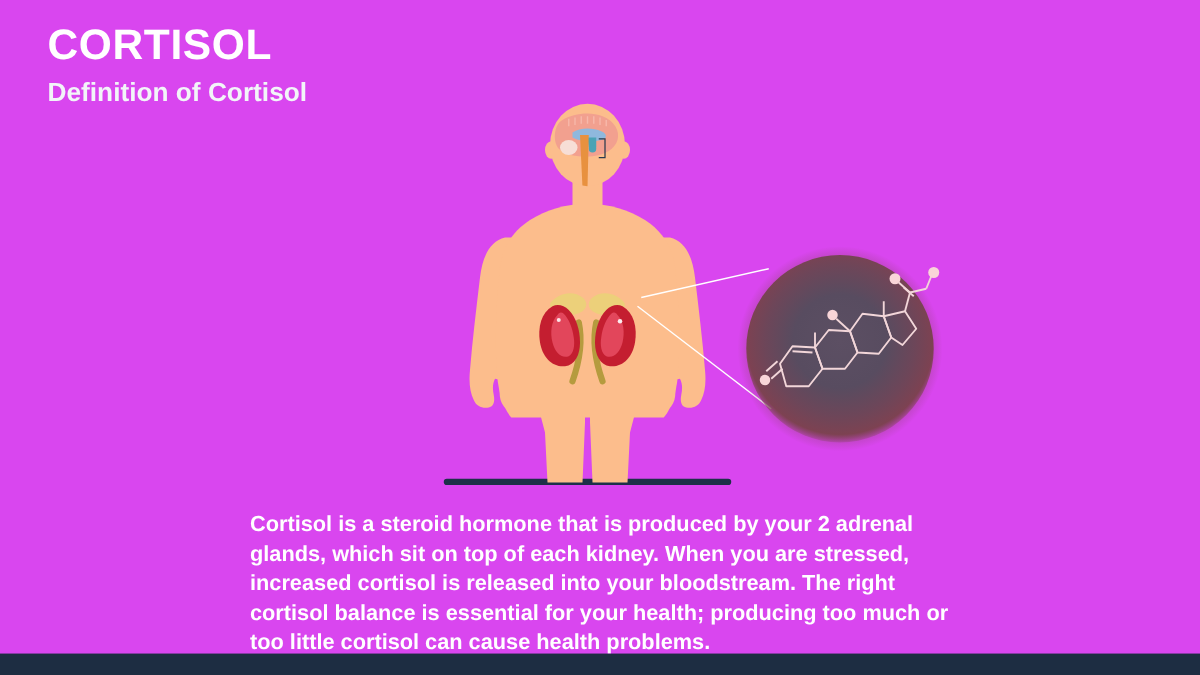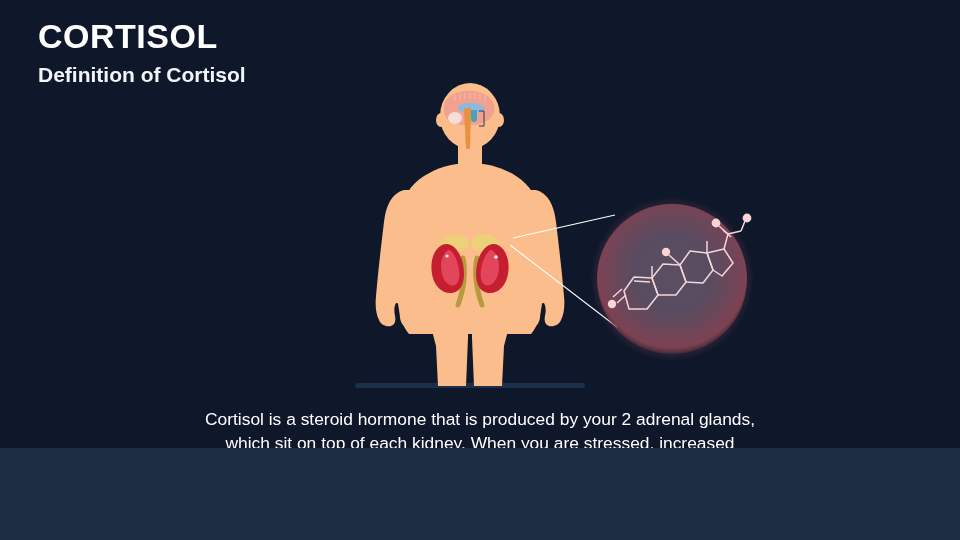--- a/index.html
+++ b/index.html
@@ -4,22 +4,22 @@
 <title>Cortisol Slide</title>
 <style>
   html, body {
     margin: 0;
     padding: 0;
     background: #1d2d42;
   }
   .slide {
     position: relative;
     width: 960px;
-    height: 448px;
-    background: #0f172a;
+    height: 523px;
+    background: #d946ef;
     overflow: hidden;
     font-family: "Liberation Sans", sans-serif;
     -webkit-font-smoothing: antialiased;
   }
 
   
   .header {
     position: absolute;
     left: 38px;
     top: 16px;
@@ -51,25 +51,25 @@
   }
   .figure-svg { display: block; }
 
   
   .caption {
     position: absolute;
     left: 200px;
     top: 408px;
     width: 560px;
     margin: 0;
-    text-align: center;
+    text-align: left;
     color: #ffffff;
     font-size: 17.4px;
     line-height: 23.5px;
-    font-weight: normal;
+    font-weight: bold;
   }
 </style>
 </head>
 <body>
 
 <div class="slide">
 
   <div class="header">
     <h1 class="title">CORTISOL</h1>
     <p class="subtitle">Definition of Cortisol</p>

